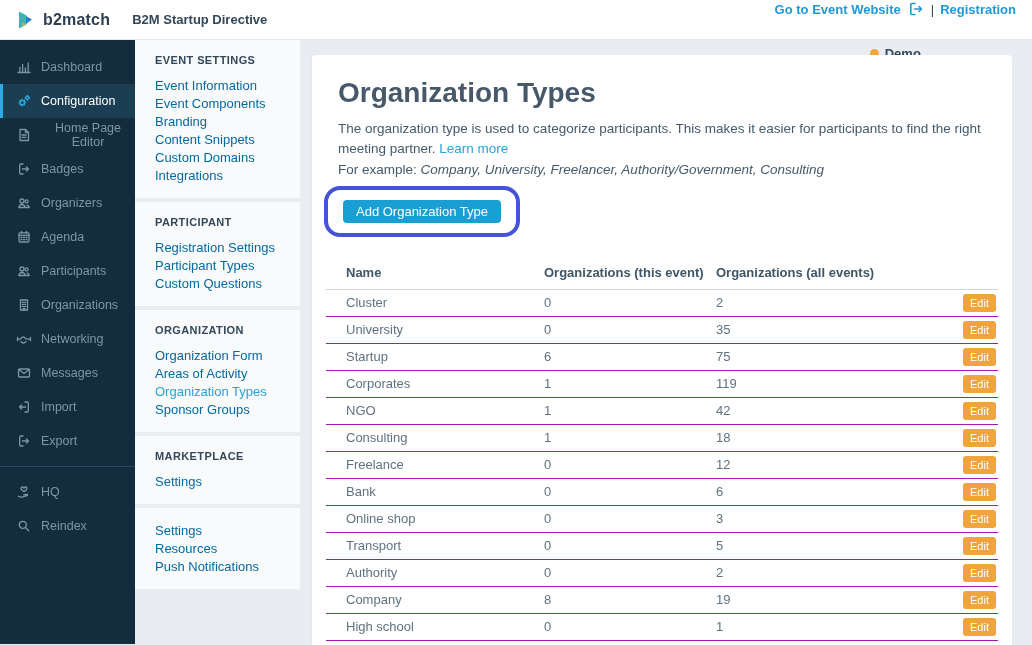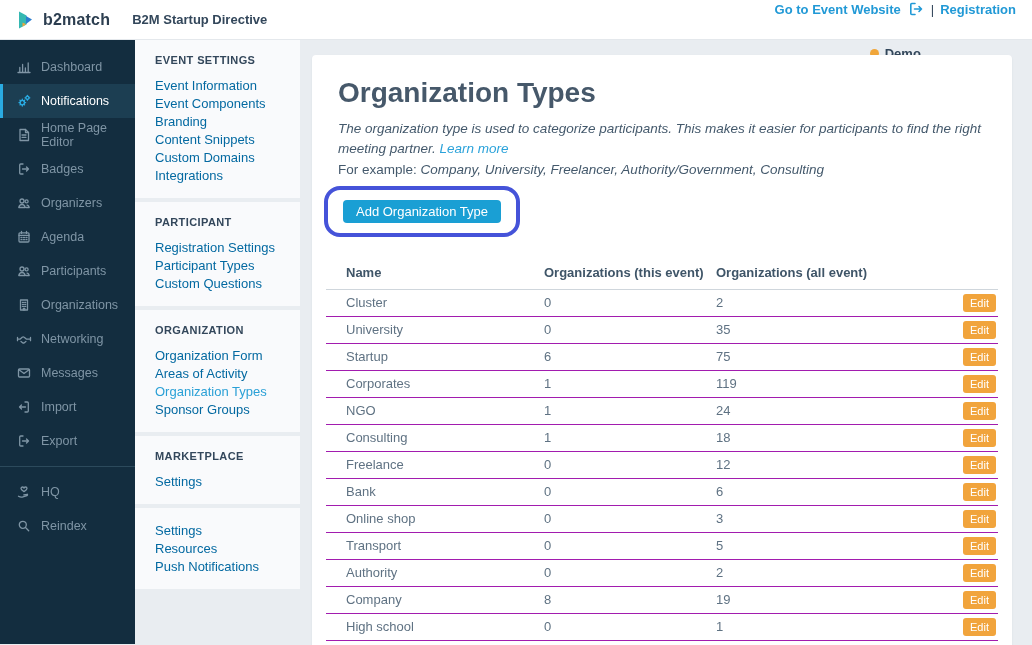--- a/index.html
+++ b/index.html
@@ -26,21 +26,21 @@
     box-shadow:0 0 0 6px rgba(218,74,50,.16); margin-left:3px; }
   .avatar { width:24px; height:24px; border-radius:50%; background:#e3e7ea; overflow:hidden;
     display:flex; align-items:flex-end; justify-content:center; }
 
   
   .layout { display:flex; height:604px; }
 
   
   .sidebar { width:135px; background:#132d3f; padding-top:10px; flex-shrink:0; }
   .side-item { display:flex; align-items:center; gap:9px; height:34px; padding-left:13px;
-    color:#7f95a5; font-size:12.5px; cursor:pointer; border-left:3px solid transparent; text-decoration:none; }
+    color:#7f95a5; font-size:12.5px; cursor:pointer; border-left:3px solid transparent; text-decoration:none;text-align:center; }
   .side-item .sicon { display:flex; align-items:center; color:#74razor; }
   .side-item svg { width:16px; height:16px; stroke:currentColor; fill:none;
     stroke-width:1.3; stroke-linecap:round; stroke-linejoin:round; }
   .side-item.active { background:#1c3e52; border-left:3px solid #2aabe2; color:#fff; }
   .side-item.active .sicon { color:#2aabe2; }
   .side-divider { height:1px; background:#2c4a5c; margin:8px 0; }
 
   
   .subnav { width:165px; flex-shrink:0; display:flex; flex-direction:column; gap:4px; }
   .snav-card { background:#f9fafc; padding:14px 0 13px; }
@@ -49,21 +49,21 @@
   .snav-card a { display:block; font-size:13px; color:#0369a1; padding:1px 20px;
     line-height:16px; text-decoration:none; cursor:pointer; }
   .snav-card a.active { color:#2aa0d6; }
 
   
   .content { flex:1; padding:15px 20px 0 12px; }
   .card { background:#fff; width:700px; border-radius:4px;
     box-shadow:0 1px 2px rgba(40,60,80,.08); padding:16px 14px 26px; }
   .card-head { padding:0 12px; }
   h1 { font-size:28px; font-weight:700; color:#46586a; margin:6px 0 10px; }
-  .desc { font-size:13.5px; line-height:1.5; color:#44596c; max-width:660px;font-style:italic; }
+  .desc { font-size:13.5px; line-height:1.5; color:#44596c; max-width:660px; }
   .learn { color:#2aa2da; text-decoration:none; cursor:pointer; }
   .example { font-size:13.5px; color:#44596c; margin-top:2px; }
   .example em { font-style:italic; }
   .ring { display:inline-block; border:4px solid #4553d9; border-radius:16px;
     padding:10px 15px; margin:9px 0 10px -14px; background:#fff; }
   .add-btn { background:#1a9fd4; color:#fff; border:none; border-radius:4px;
     font-family:inherit; font-size:13px; font-weight:400; padding:4px 13px; cursor:pointer; }
 
   
   table { width:100%; border-collapse:collapse; margin-top:12px; }
@@ -143,21 +143,21 @@
     </a>
     <a class="side-item active">
       <span class="sicon">
         <svg viewBox="0 0 16 16">
             <circle cx="6.3" cy="9.6" r="2.2"></circle>
           <path d="M6.3 6.2v1M6.3 12v1M3 9.6h1M8.6 9.6h1M4 7.3l.7.7M7.9 11.2l.7.7M8.6 7.3l-.7.7M4.7 11.2l-.7.7"></path>
           <circle cx="11.4" cy="4.8" r="1.6"></circle>
           <path d="M11.4 2.4v.8M11.4 6.4v.8M9 4.8h.8M13 4.8h.8"></path>
           </svg>
         </span>
-      <span>Notifications</span>
+      <span>Configuration</span>
     </a>
     <a class="side-item">
       <span class="sicon">
         <svg viewBox="0 0 16 16">
             <path d="M4 2.5h5.5L12.5 5.5V13.5H4z"></path>
             <path d="M9.5 2.5v3h3M6 8h4M6 10.3h4"></path>
           </svg>
         </span>
       <span>Home Page Editor</span>
     </a>
@@ -315,21 +315,21 @@
         <div class="ring">
           <button class="add-btn">Add Organization Type</button>
         </div>
       </div>
 
       <table>
         <thead>
           <tr>
             <th class="col-name">Name</th>
             <th class="col-this">Organizations (this event)</th>
-            <th>Organizations (all event)</th>
+            <th>Organizations (all events)</th>
             <th class="col-actions"></th>
           </tr>
         </thead>
         <tbody>
 
             <tr>
               <td>Cluster</td>
               <td>0</td>
               <td>2</td>
               <td class="actions">
@@ -360,21 +360,21 @@
               <td>1</td>
               <td>119</td>
               <td class="actions">
                 <button class="edit-btn">Edit</button>
               </td>
             </tr>
 
             <tr>
               <td>NGO</td>
               <td>1</td>
-              <td>24</td>
+              <td>42</td>
               <td class="actions">
                 <button class="edit-btn">Edit</button>
               </td>
             </tr>
 
             <tr>
               <td>Consulting</td>
               <td>1</td>
               <td>18</td>
               <td class="actions">

